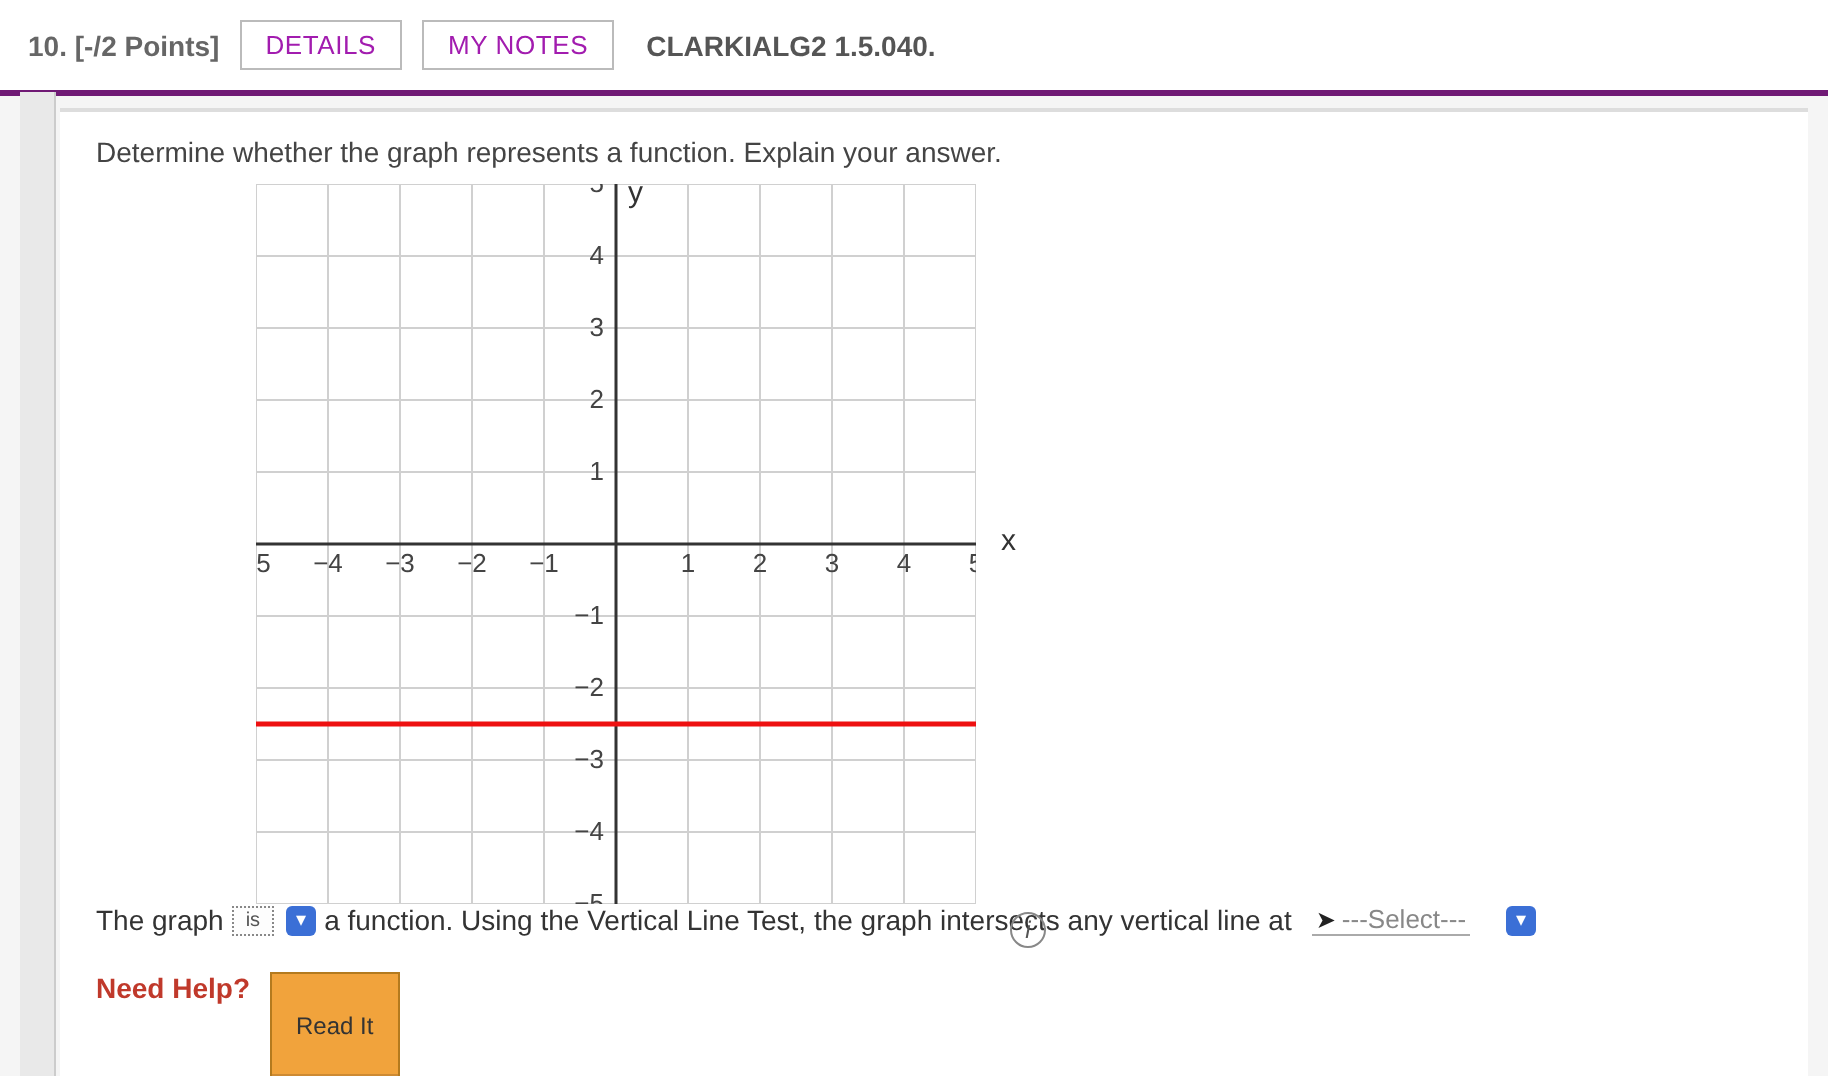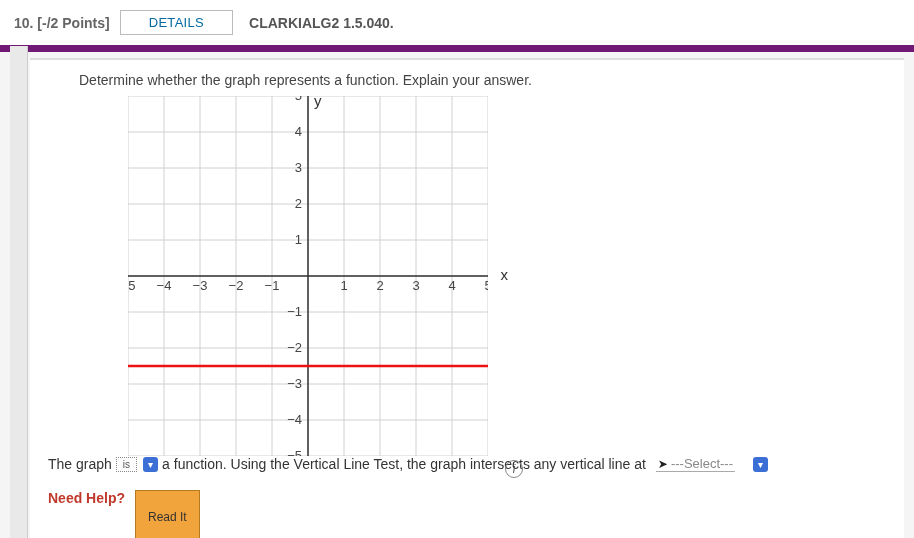--- a/index.html
+++ b/index.html
@@ -11,49 +11,49 @@
     position: relative;
     overflow: hidden;
     color: #333;
   }
   .header {
     display: flex;
     align-items: center;
     gap: 10px;
     padding: 10px 14px;
     background: #fff;
-    border-bottom: 7px solid #701a75;
+    border-bottom: 3px solid #701a75;
   }
   .qnum { font-size: 14px; font-weight: bold; color: #666; }
   .btn {
     border: 1px solid #bbb;
     background: #fff;
-    padding: 4px 28px;
+    padding: 4px 12px;
     font-size: 13px;
-    color: #0369a1;
+    color: #a21caf;
     cursor: pointer;
     letter-spacing: .3px;
   }
   .assign { font-size: 14px; font-weight: bold; color: #555; margin-left: 6px; text-align: right; }
   .content {
     background: #fff;
     margin: 6px 10px 0 30px;
     padding: 12px 18px 16px 18px;
     min-height: 480px;
     border-top: 2px solid #ddd;
     position: relative;
   }
   .left-strip {
     position: absolute;
     left: 10px; top: 46px; bottom: 0;
     width: 18px;
     background: #e9e9e9;
     border-right: 1px solid #ccc;
   }
-  .prompt { font-size: 14px; color: #444; margin-bottom: 8px; margin-left: 31px; }
+  .prompt { font-size: 14px; color: #444; margin-bottom: 8px; }
   .graph-wrap { position: relative; width: 360px; height: 360px; margin-left: 80px; }
   .y-label { position: absolute; left: 50%; top: -4px; transform: translateX(6px); font-size: 15px; color: #333; }
   .x-label { position: absolute; top: 50%; right: -20px; transform: translateY(-10px); font-size: 15px; color: #333; }
   svg.grid { display: block; }
   .grid-line { stroke: #d0d0d0; stroke-width: 1; }
   .axis-line { stroke: #333; stroke-width: 1.5; }
   .tick-text { font: 13px Arial; fill: #444; }
   .data-line { stroke: #e11; stroke-width: 2.5; }
   .info-icon {
     position: absolute;
@@ -128,20 +128,21 @@
 </style>
 </head>
 <body>
 
 <div class="header">
   <span class="qnum">
     <span>10.</span>
     <span>[-/2 Points]</span>
   </span>
   <button class="btn">DETAILS</button>
+  <button class="btn">MY NOTES</button>
   <span class="assign">CLARKIALG2 1.5.040.</span>
 </div>
 
 <div class="left-strip"></div>
 
 <div class="content">
   <div class="prompt">Determine whether the graph represents a function. Explain your answer.</div>
 
   <div class="graph-wrap">
     <span class="y-label">y</span>

